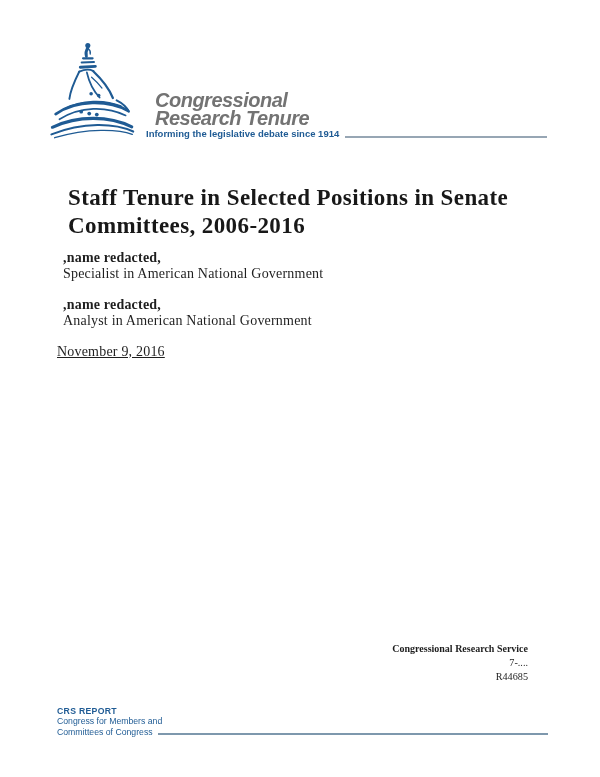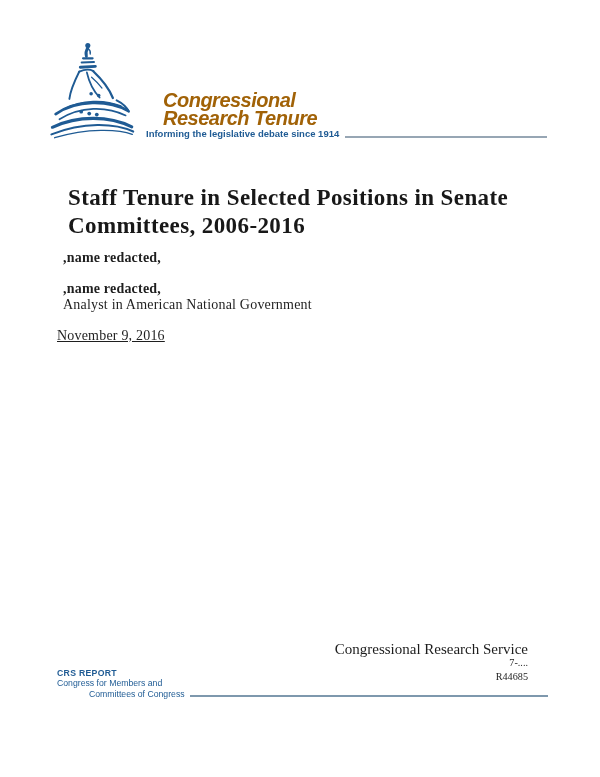--- a/index.html
+++ b/index.html
@@ -16,29 +16,29 @@
   
   .logo-art {
     position: absolute;
     left: 50px;
     top: 39px;
     width: 104px;
     height: 100px;
   }
   .logo-text {
     position: absolute;
-    left: 163px;
+    left: 155px;
     top: 92px;
     font-family: "Liberation Sans", sans-serif;
     font-weight: bold;
     font-style: italic;
     font-size: 20px;
     line-height: 17.5px;
     letter-spacing: -0.5px;
-    color: #a16207;
+    color: #737373;
     white-space: nowrap;
   }
   .tagline-row {
     position: absolute;
     left: 146px;
     top: 128px;
     width: 401px; 
     display: flex;
     align-items: flex-end;
   }
@@ -86,35 +86,35 @@
   
   .footer-right {
     position: absolute;
     right: 72px;
     top: 642px;
     text-align: right;
     font-size: 10.2px;
     line-height: 14.2px;
     color: #1d1d1d;
   }
-  .footer-right .org { font-weight: normal; font-size: 15px; }
+  .footer-right .org { font-weight: bold; font-size: 10px; }
 
   
   .footer-left {
     position: absolute;
     left: 57px;
-    top: 668px;
+    top: 706px;
     width: 491px; 
     font-family: "Liberation Sans", sans-serif;
     font-size: 8.7px;
     line-height: 10.4px;
     color: #1f5b94;
   }
   .footer-left .crs-report-label { font-weight: bold; letter-spacing: 0.3px; }
-  .footer-last-row { display: flex; align-items: flex-end; margin-left: 32px; }
+  .footer-last-row { display: flex; align-items: flex-end; }
   .footer-rule {
     flex: 1;
     height: 0;
     border-bottom: 2px solid #7e98ad;
     margin-left: 5px;
     margin-bottom: 2px;
   }
 </style>
 </head>
 <body>
@@ -163,20 +163,21 @@
   <div class="tagline-row">
     <span class="tagline">Informing the legislative debate since 1914</span>
     <span class="header-rule"></span>
   </div>
 
   <h1 class="report-title" style="margin:12px;">Staff Tenure in Selected Positions in Senate Committees, 2006-2016</h1>
 
   <div class="byline-block">
     <div class="author">
       <div class="author-name">,name redacted,</div>
+      <div class="author-role">Specialist in American National Government</div>
     </div>
     <div class="author">
       <div class="author-name">,name redacted,</div>
       <div class="author-role">Analyst in American National Government</div>
     </div>
     <div class="report-date">November 9, 2016</div>
   </div>
 
   <div class="footer-right">
     <div class="org">Congressional Research Service</div>

